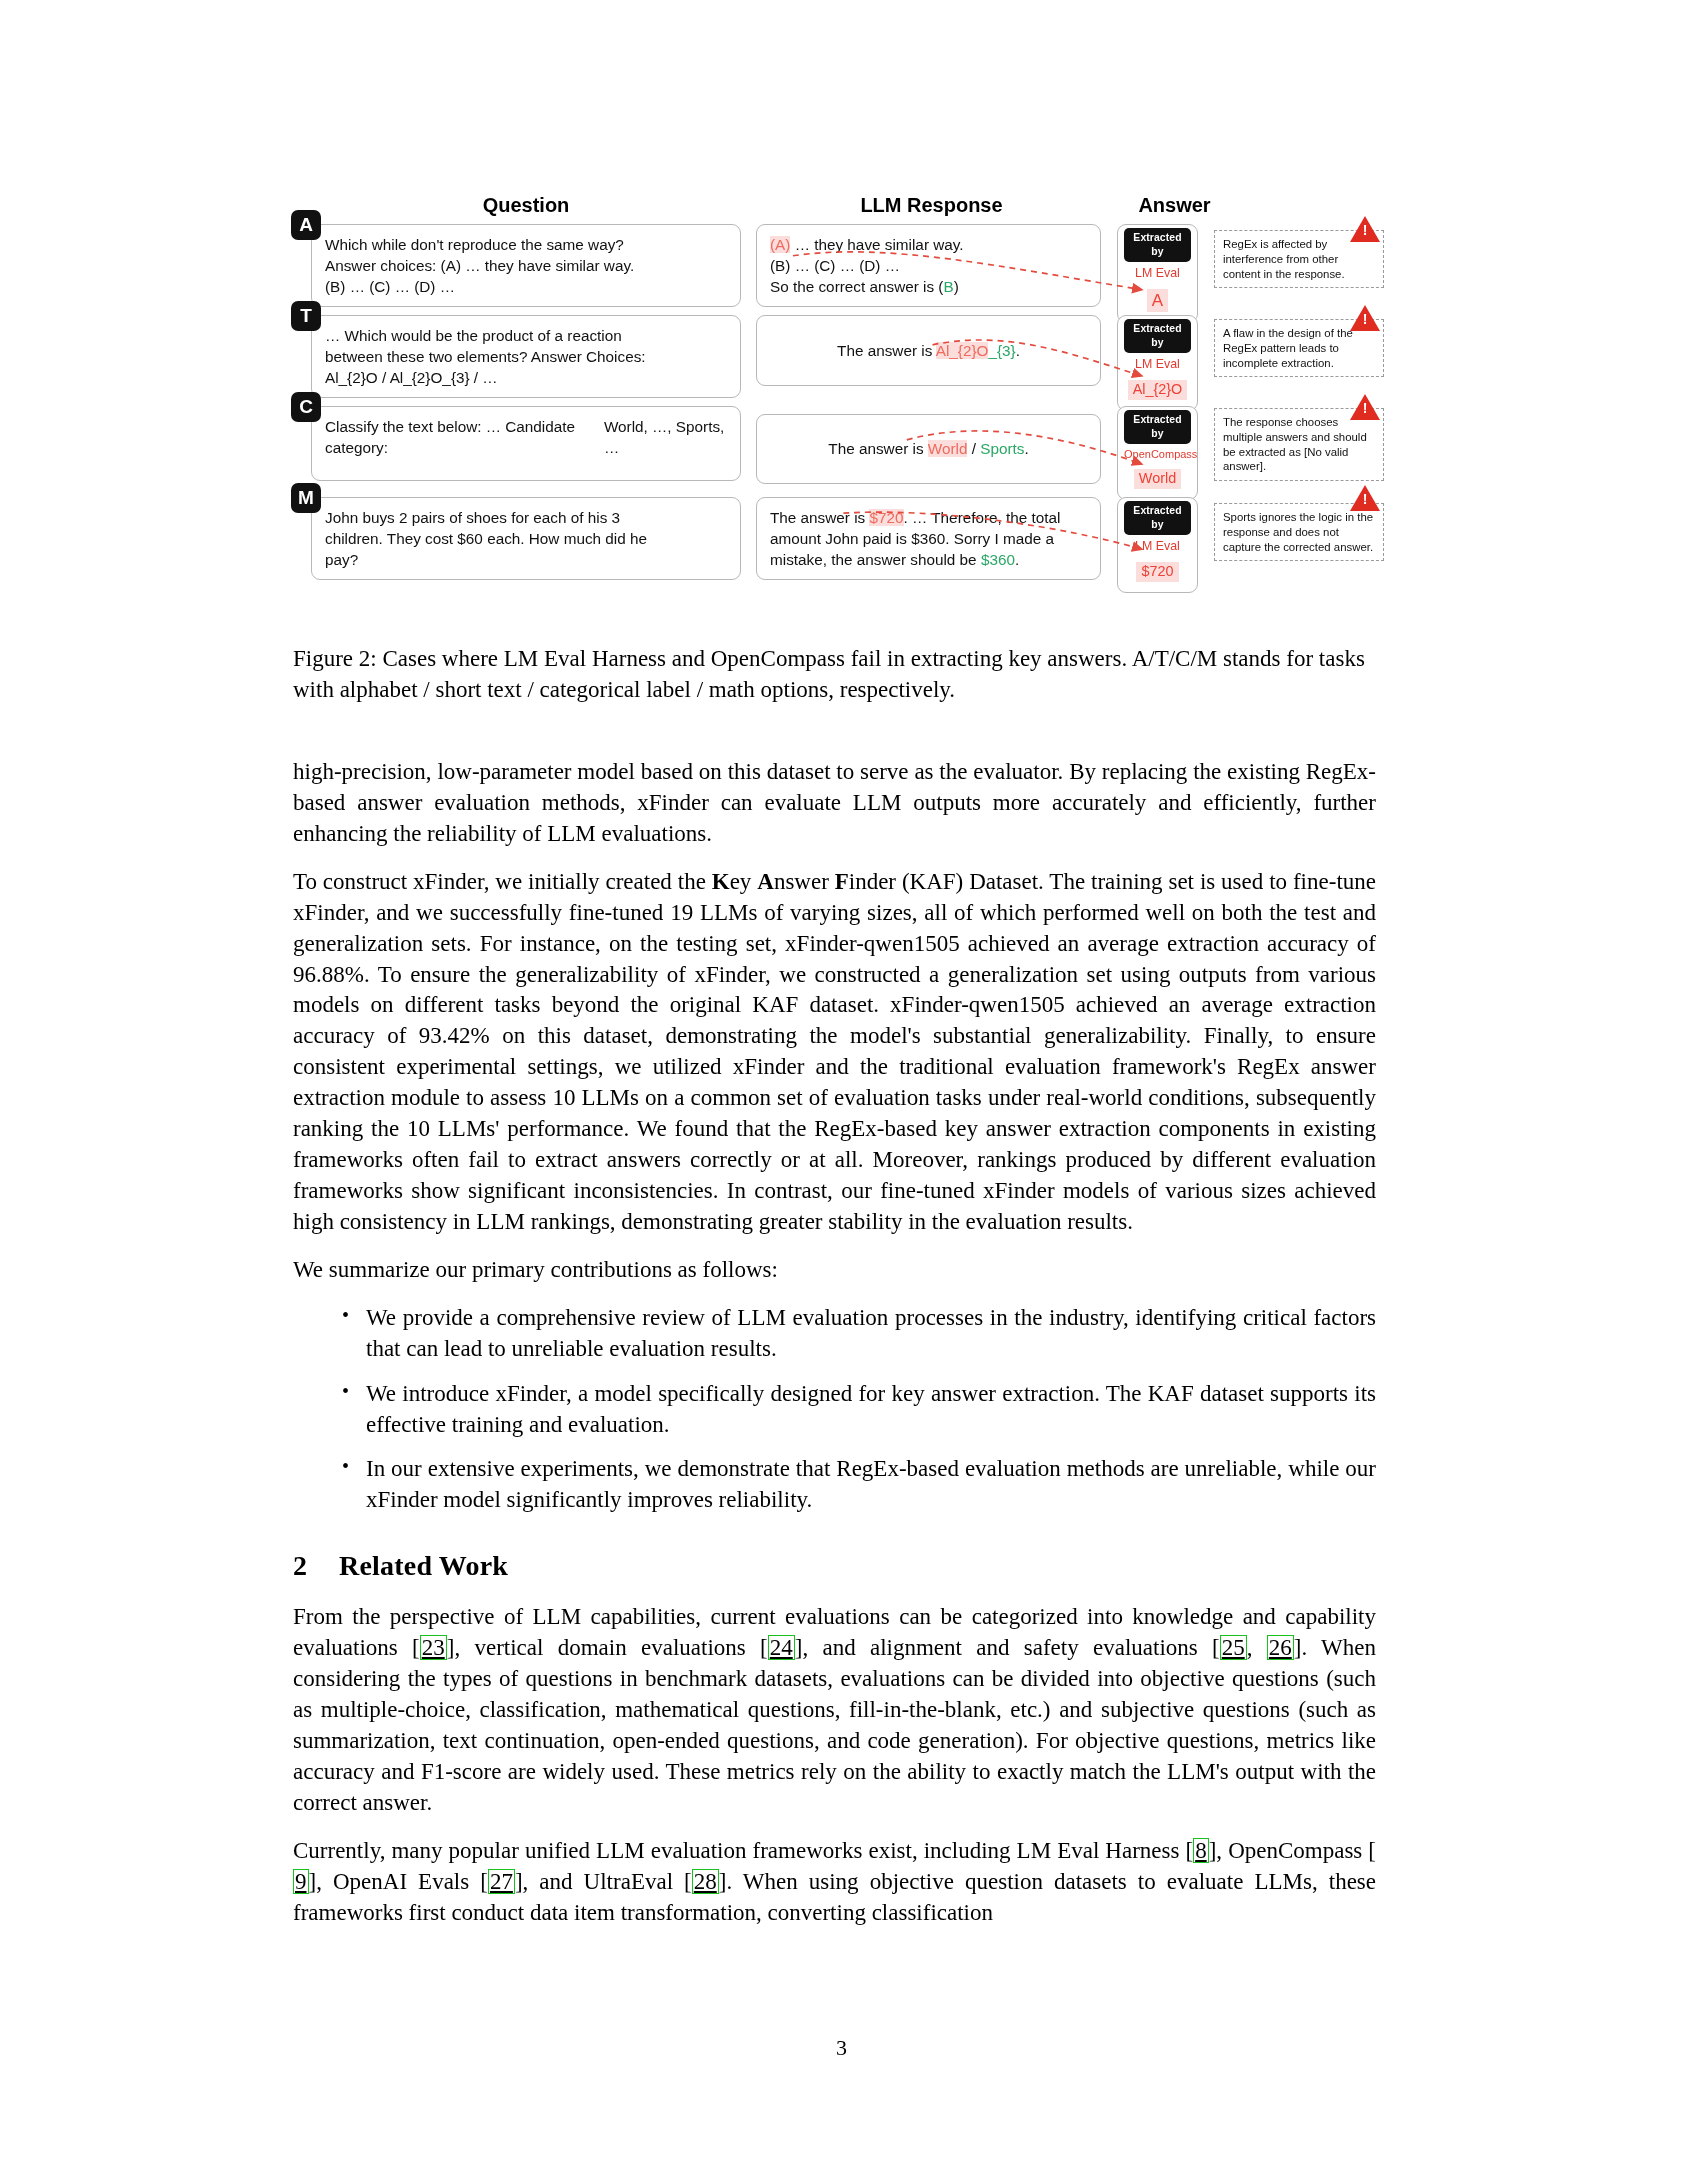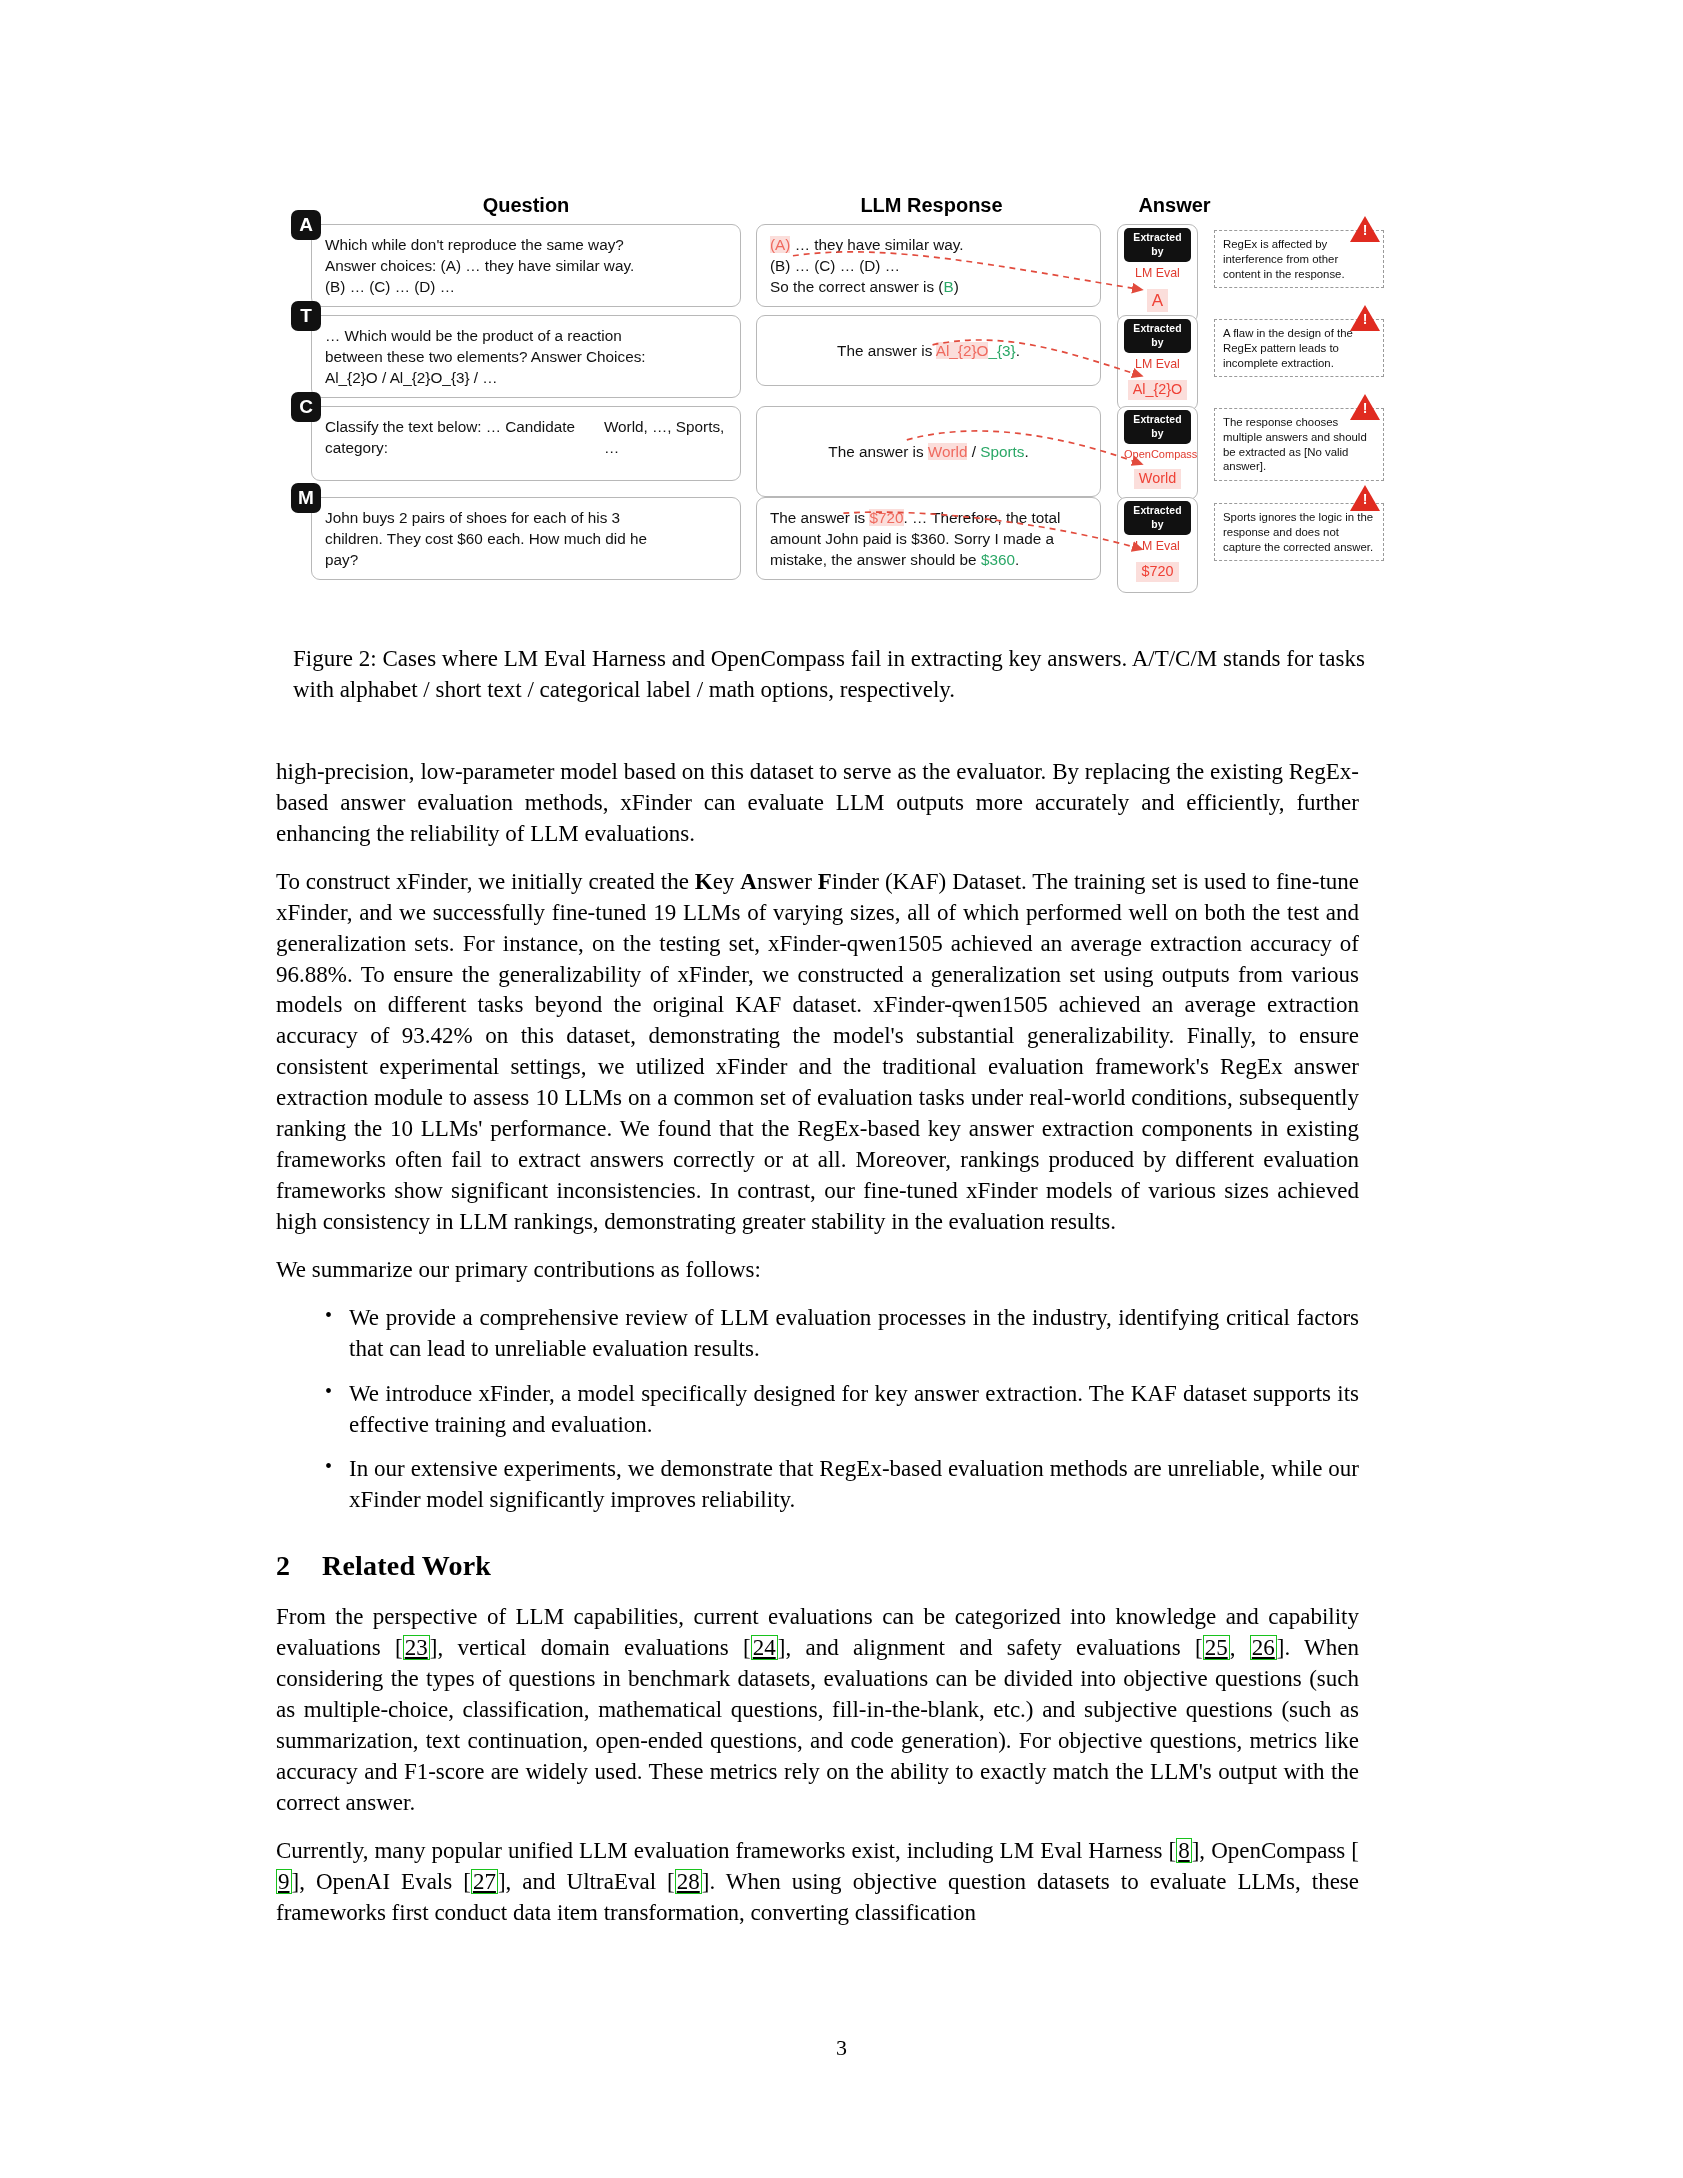--- a/index.html
+++ b/index.html
@@ -174,21 +174,21 @@
     left: 293px;
     top: 644px;
     width: 1083px;
     font-size: 23px;
     line-height: 1.33;
     text-align: left;
   }
 
   .body {
     position: absolute;
-    left: 276px;
+    left: 293px;
     top: 757px;
     width: 1083px;
   }
   .body p {
     margin: 0 0 17px 0;
     font-size: 23px;
     line-height: 1.345;
     text-align: justify;
   }
   .body p.nojust { text-align: left; }
@@ -320,21 +320,21 @@
       </div>
 
       <div class="fig-row" style="position:absolute;left:0;top:182px;width:1089px;">
         <div class="tag">C</div>
 
         <div class="card card-q" style="top:0;height:75px;display:flex;justify-content:center;">
           <div>Classify the text below: … Candidate category:</div>
           <div>World, …, Sports, …</div>
         </div>
 
-        <div class="card card-r" style="top:0;height:91px;display:flex;align-items:center;justify-content:center;">
+        <div class="card card-r" style="top:8px;height:70px;display:flex;align-items:center;justify-content:center;">
           <div>
             <span>The answer is </span><span class="hl-red">World</span><span> / </span><span class="t-green">Sports</span><span>.</span>
           </div>
         </div>
 
         <div class="card card-a" style="top:0;">
           <span class="badge">Extracted by</span>
           <span class="extractor small">OpenCompass</span>
           <span class="ans-val sm">World</span>
         </div>

